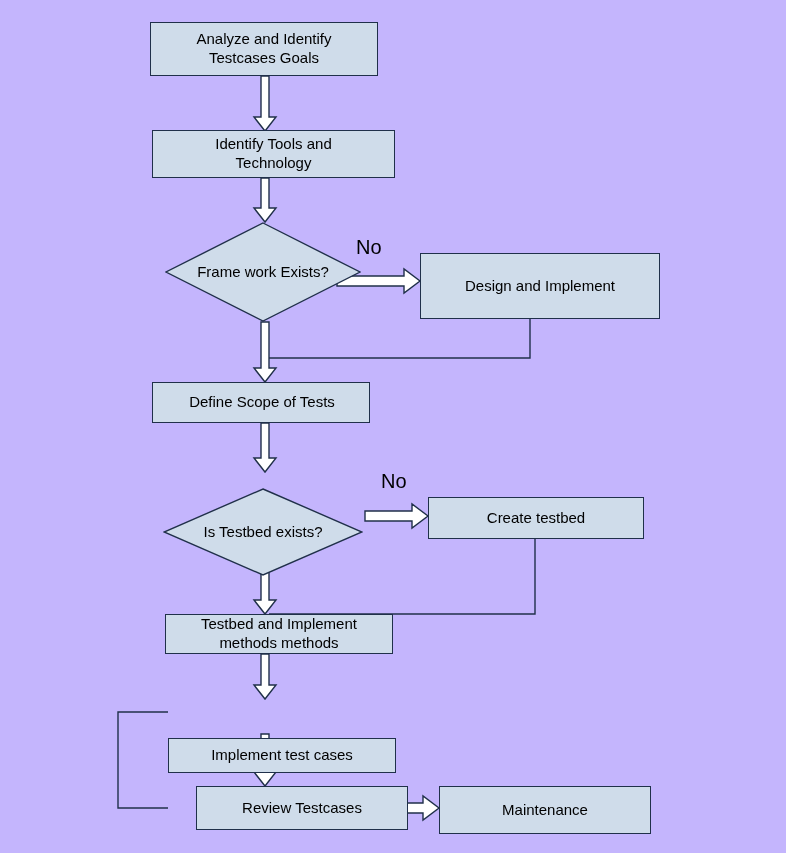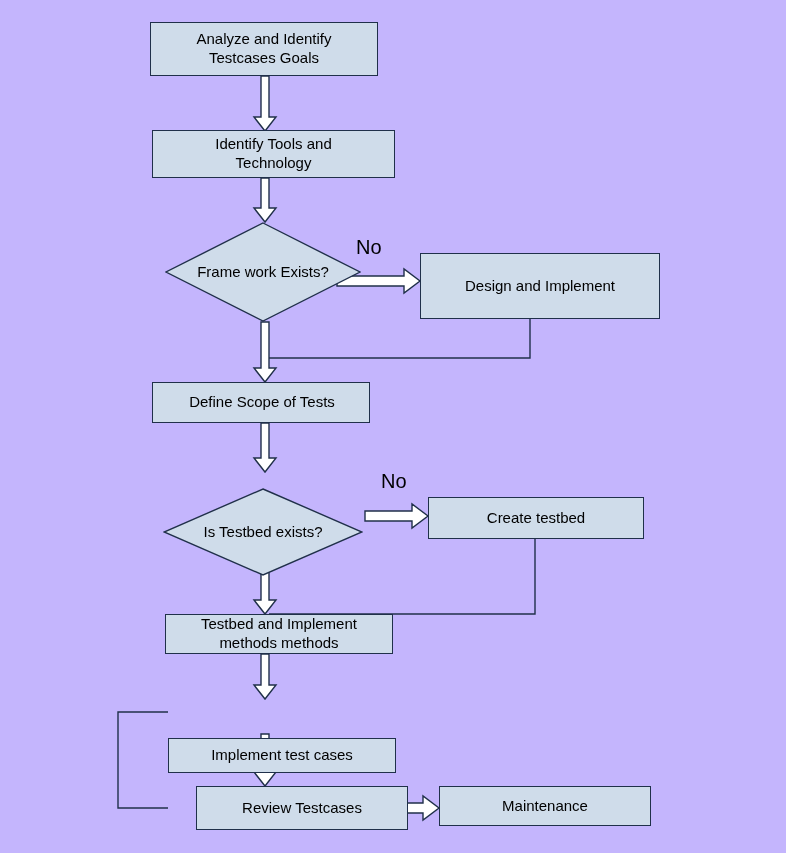--- a/index.html
+++ b/index.html
@@ -189,20 +189,20 @@
   </div>
 
   <div class="node" style="left:168px; top:699px; width:228px; height:35px;margin-top:39px;">
     <span>Implement test cases</span>
   </div>
 
   <div class="node" style="left:165px; top:786px; width:212px; height:44px;margin-left:31px;">
     <span>Review Testcases</span>
   </div>
 
-  <div class="node" style="left:439px; top:786px; width:212px; height:40px;">
+  <div class="node" style="left:439px; top:786px; width:212px; height:48px;">
     <span>Maintenance</span>
   </div>
 
   <div class="edge-label" style="left:356px; top:236px;">No</div>
   <div class="edge-label" style="left:381px; top:470px;">No</div>
 
 </div>
 
 </body></html>

